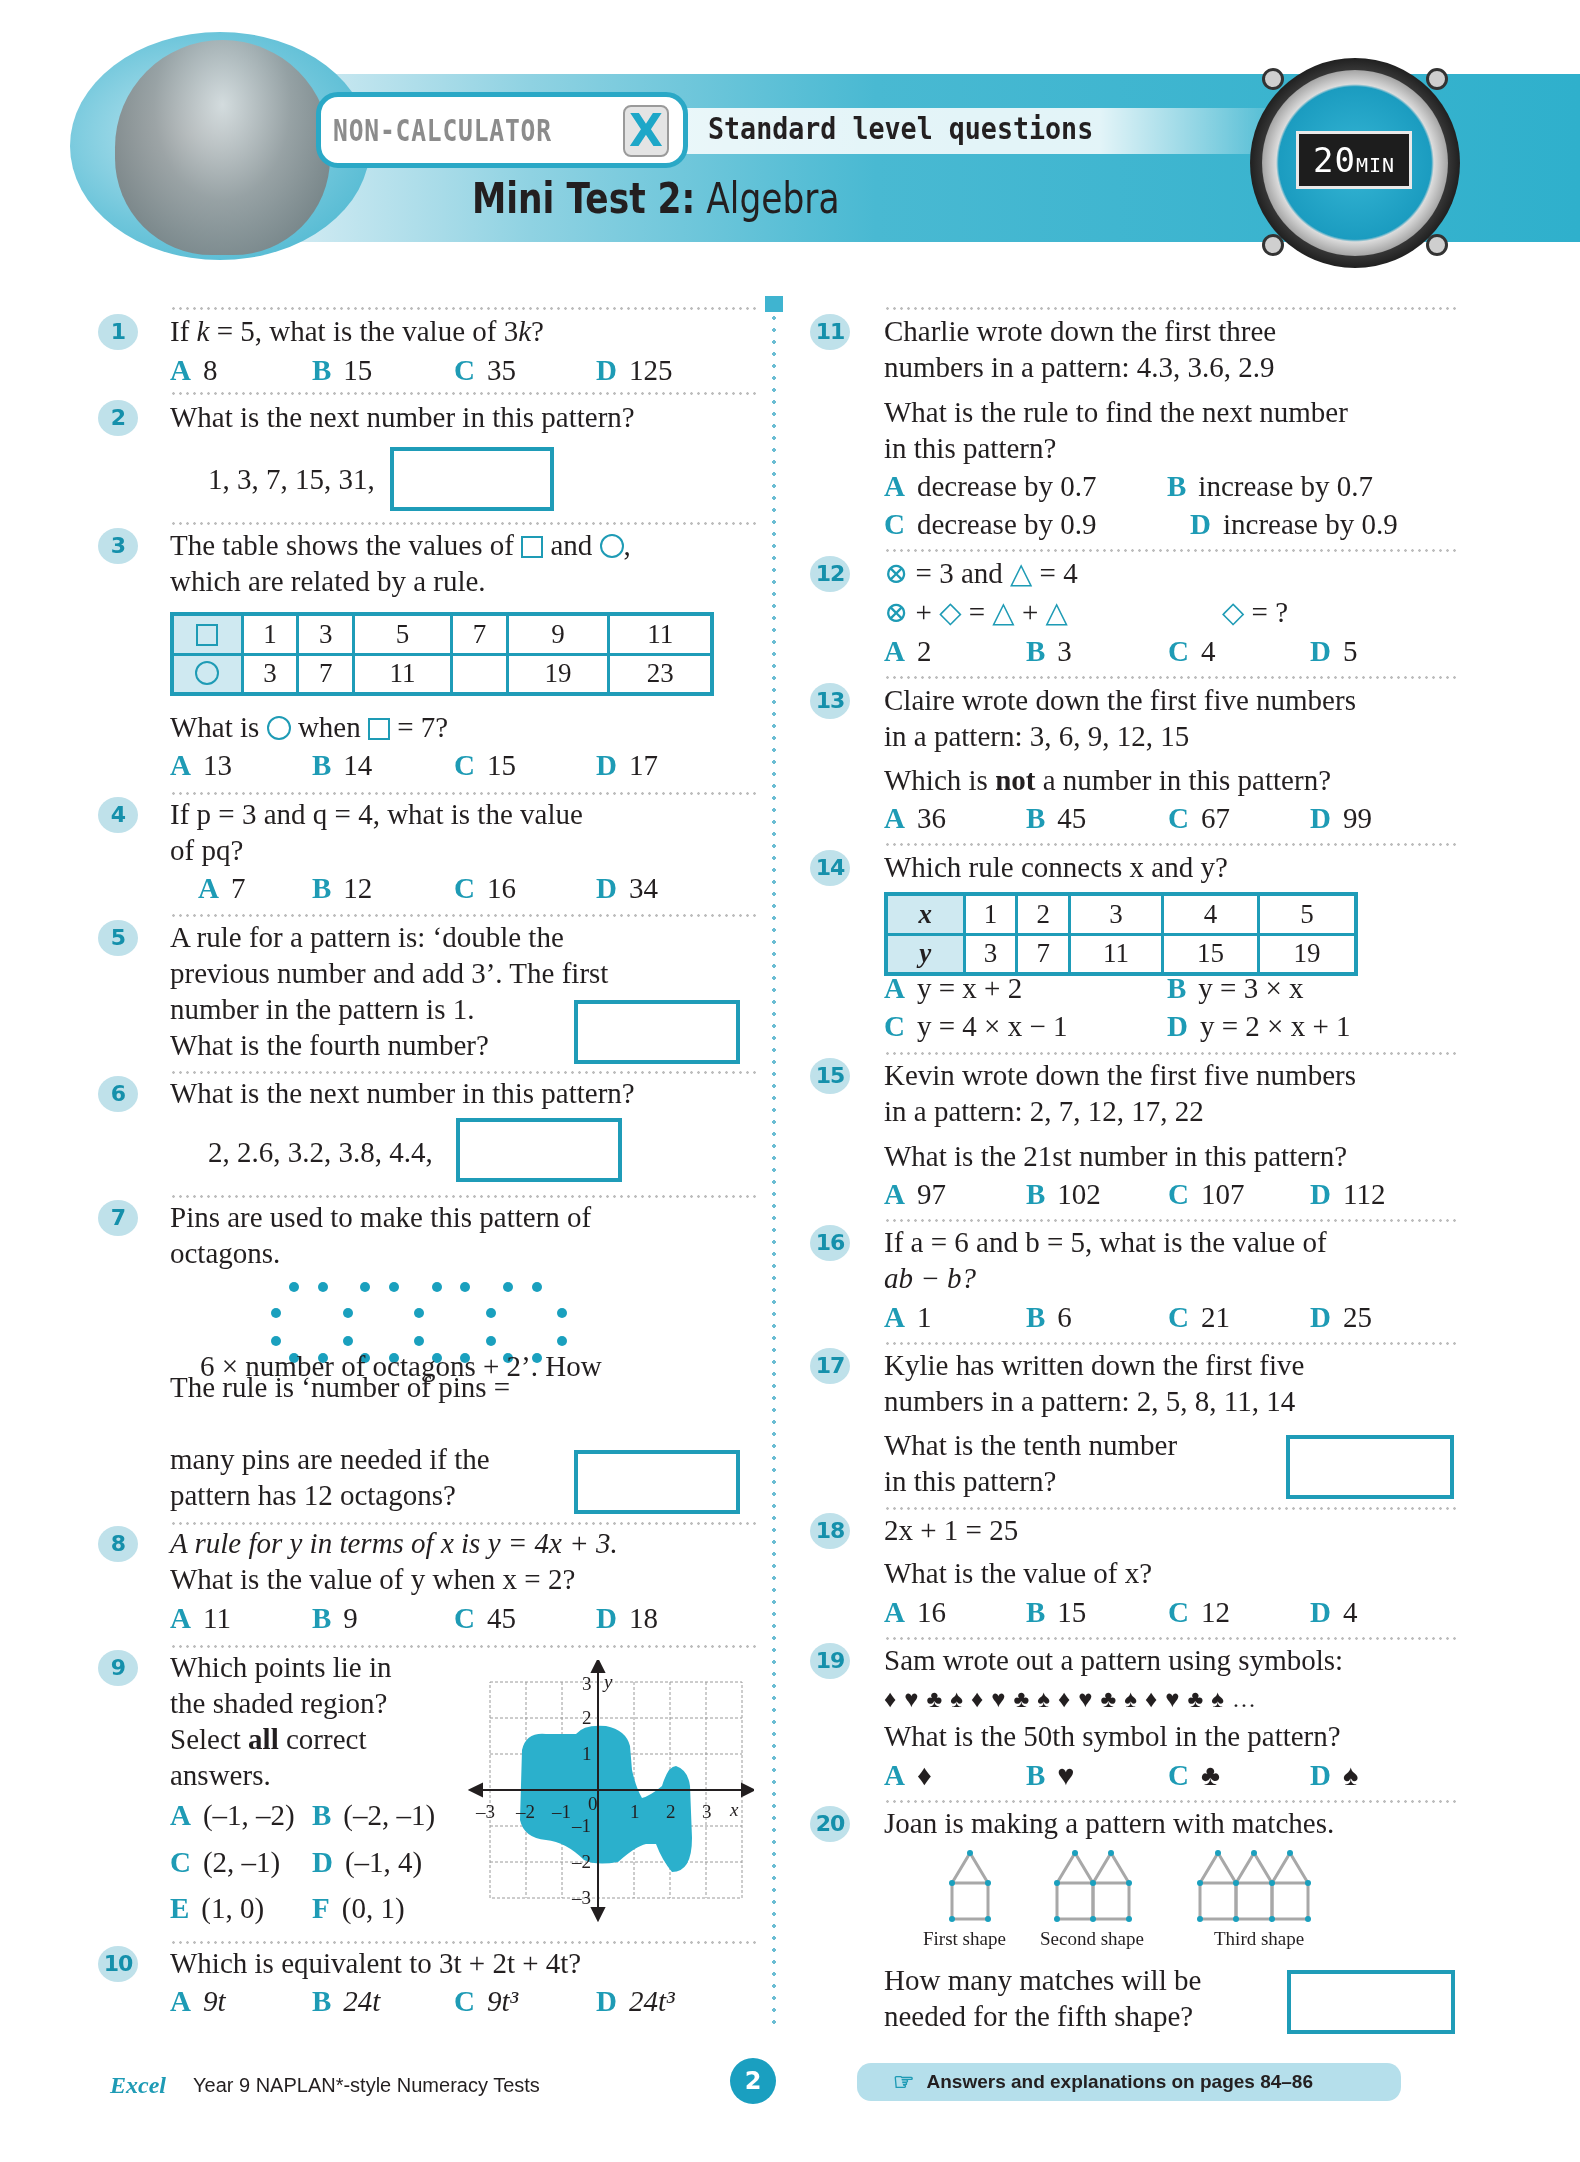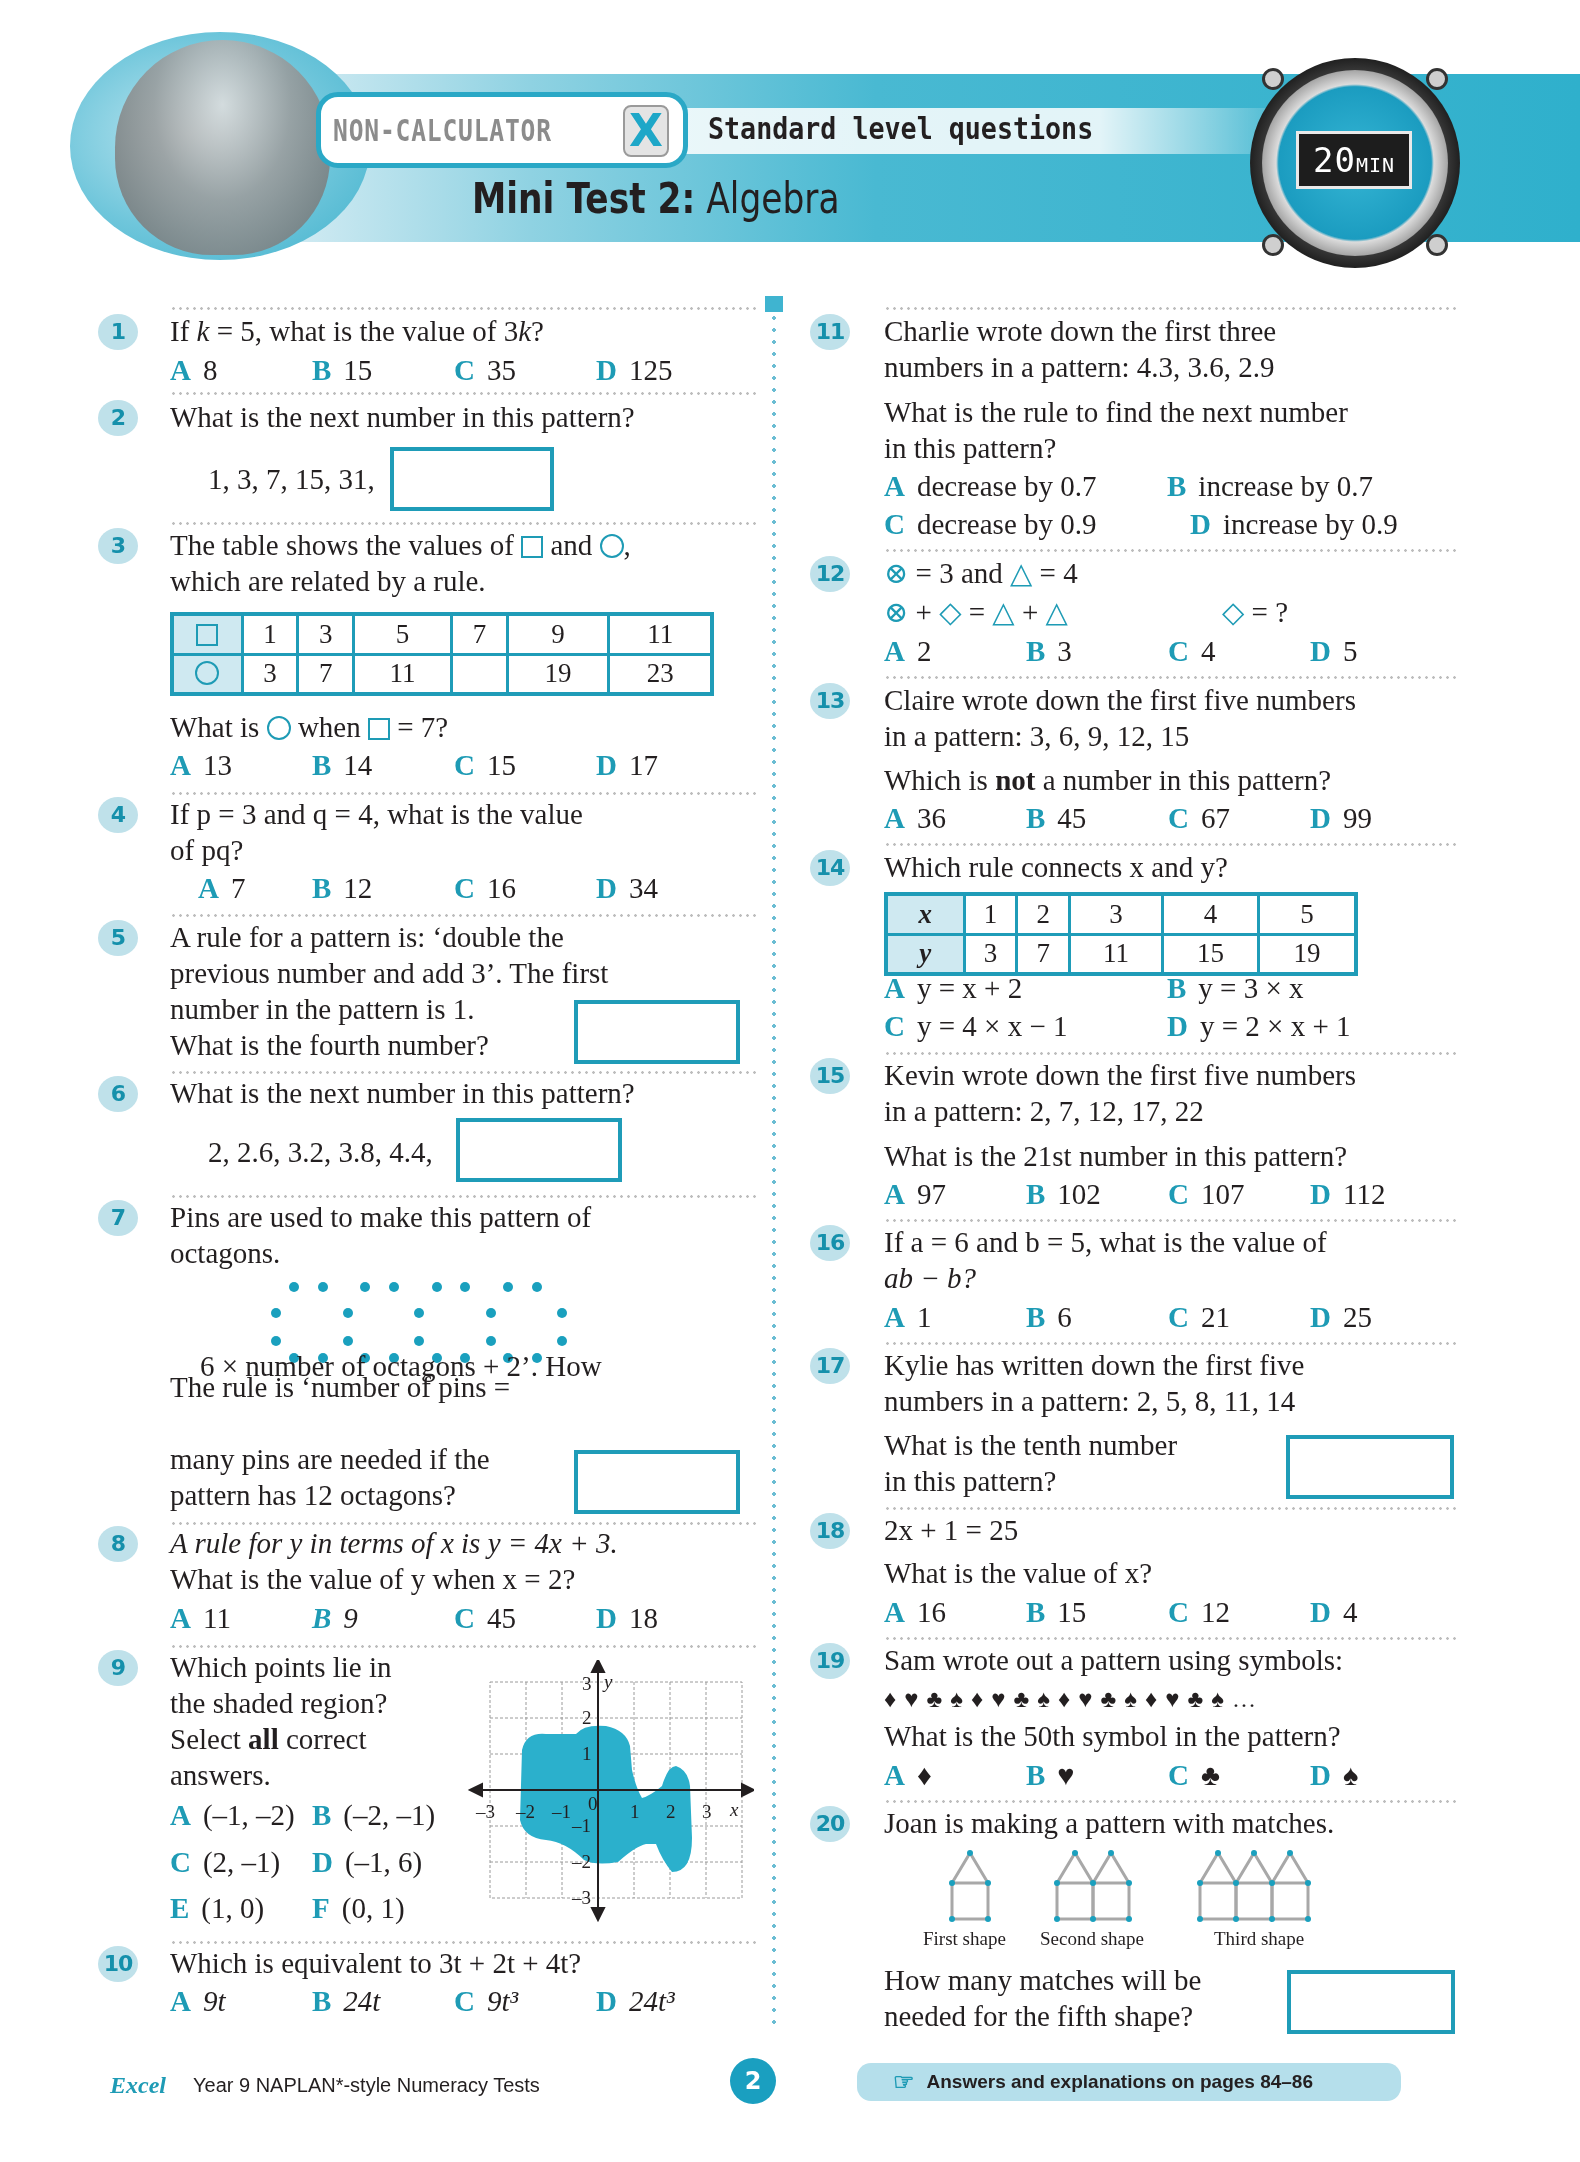--- a/index.html
+++ b/index.html
@@ -190,34 +190,34 @@
 <div class="t" style="left:170px;top:1348px;margin-left:30px;">6 × number of octagons + 2’. How</div>
 <div class="t" style="left:170px;top:1441px;">many pins are needed if the</div>
 <div class="t" style="left:170px;top:1477px;">pattern has 12 octagons?</div>
 <div class="ansbox" style="left:574px;top:1450px;width:166px;height:64px;"></div>
 
 <div class="hdiv" style="left:170px;top:1522px;width:590px;"></div>
 <div class="badge" style="left:98px;top:1526px;">8</div>
 <div class="t" style="left:170px;top:1525px;font-style:italic;">A rule for y in terms of x is y = 4x + 3.</div>
 <div class="t" style="left:170px;top:1561px;">What is the value of y when x = 2?</div>
 <div class="opt" style="left:170px;top:1600px;"><span class="L">A</span><span>11</span></div>
-<div class="opt" style="left:312px;top:1600px;font-style:italic;"><span class="L">B</span><span>9</span></div>
+<div class="opt" style="left:312px;top:1600px;"><span class="L">B</span><span>9</span></div>
 <div class="opt" style="left:454px;top:1600px;"><span class="L">C</span><span>45</span></div>
 <div class="opt" style="left:596px;top:1600px;"><span class="L">D</span><span>18</span></div>
 
 <div class="hdiv" style="left:170px;top:1645px;width:590px;"></div>
 <div class="badge" style="left:98px;top:1650px;">9</div>
 <div class="t" style="left:170px;top:1649px;">Which points lie in</div>
 <div class="t" style="left:170px;top:1685px;">the shaded region?</div>
 <div class="t" style="left:170px;top:1721px;"><span>Select </span><b>all</b><span> correct</span></div>
 <div class="t" style="left:170px;top:1757px;">answers.</div>
 <div class="opt" style="left:170px;top:1797px;"><span class="L">A</span><span>(–1, –2)</span></div>
 <div class="opt" style="left:312px;top:1797px;"><span class="L">B</span><span>(–2, –1)</span></div>
 <div class="opt" style="left:170px;top:1844px;"><span class="L">C</span><span>(2, –1)</span></div>
-<div class="opt" style="left:312px;top:1844px;"><span class="L">D</span><span>(–1, 6)</span></div>
+<div class="opt" style="left:312px;top:1844px;"><span class="L">D</span><span>(–1, 4)</span></div>
 <div class="opt" style="left:170px;top:1890px;"><span class="L">E</span><span>(1, 0)</span></div>
 <div class="opt" style="left:312px;top:1890px;"><span class="L">F</span><span>(0, 1)</span></div>
 
 <svg class="abs" style="left:466px;top:1660px;" width="288" height="262" viewBox="0 0 288 262">
   <g stroke="#9a9a9a" stroke-width="1" stroke-dasharray="3,2" fill="none">
     <rect x="24" y="22" width="252" height="216"></rect>
     <line x1="60" y1="22" x2="60" y2="238"></line>
       <line x1="96" y1="22" x2="96" y2="238"></line>
       <line x1="132" y1="22" x2="132" y2="238"></line>
     <line x1="168" y1="22" x2="168" y2="238"></line>

